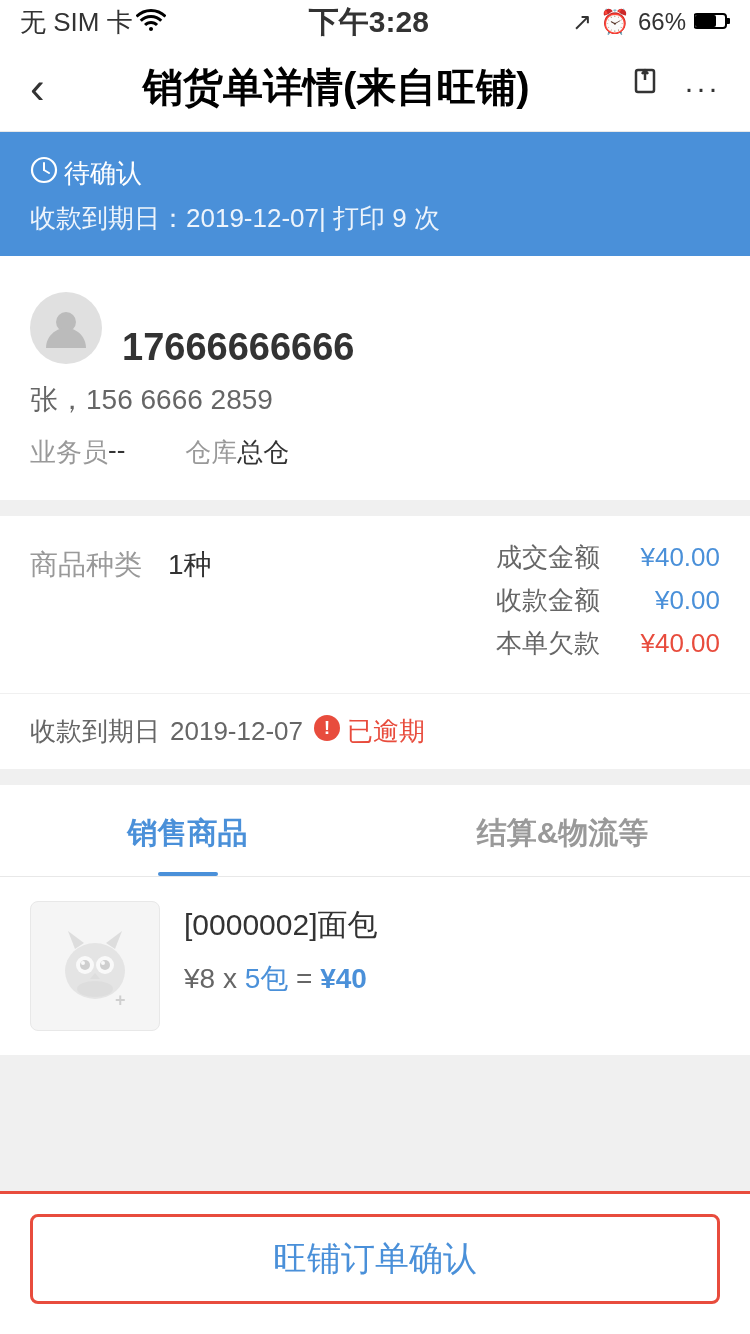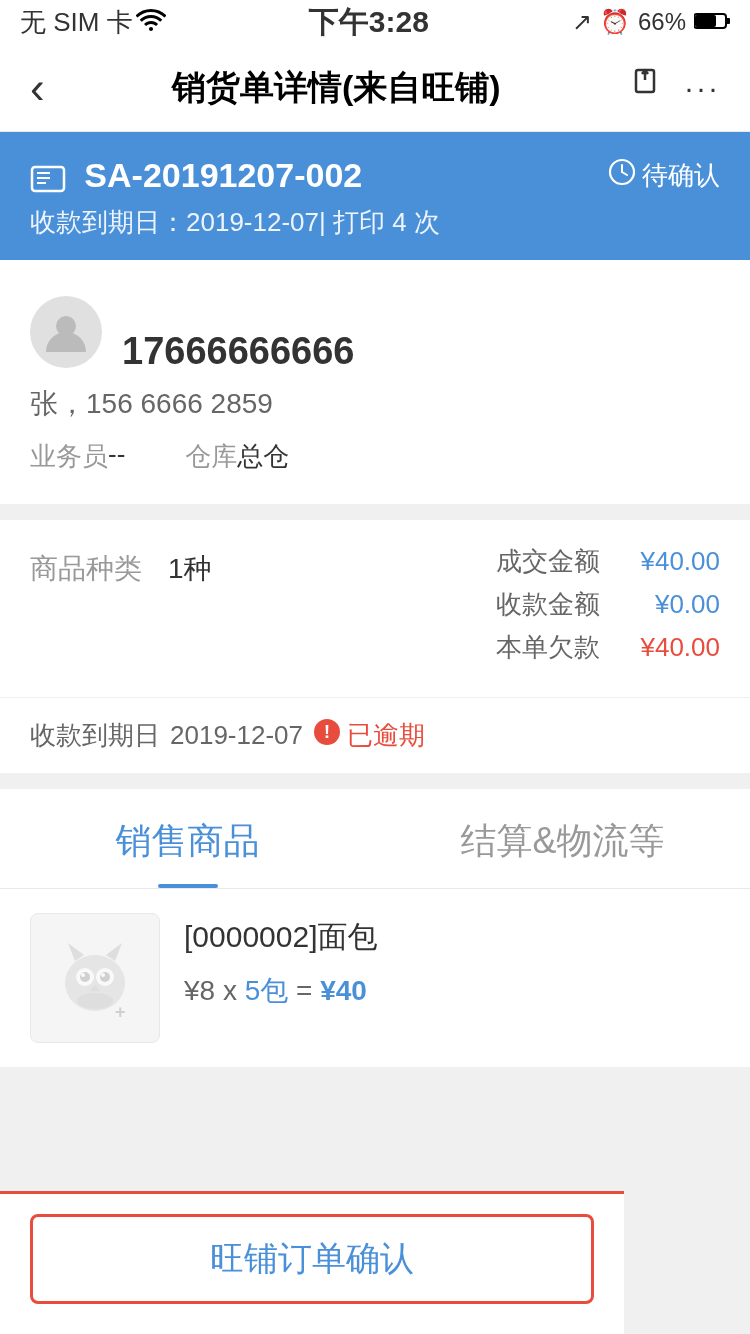--- a/index.html
+++ b/index.html
@@ -32,21 +32,21 @@
     .nav-bar {
       height: 88px;
       background: #fff;
       display: flex;
       align-items: center;
       justify-content: space-between;
       padding: 0 30px;
       border-bottom: 1px solid #e8e8e8;
     }
     .nav-title {
-      font-size: 34px;
+      font-size: 40px;
       font-weight: 600;
       color: #000;
     }
     .nav-icons { display: flex; align-items: center; gap: 20px; }
 
     
     .order-header-card {
       background: #4A90D9;
       padding: 24px 30px 20px;
       margin-bottom: 0;
@@ -180,23 +180,24 @@
     .tabs-container {
       background: #fff;
       display: flex;
       border-bottom: 1px solid #e8e8e8;
       margin-bottom: 0;
     }
     .tab-item {
       flex: 1;
       text-align: center;
       padding: 28px 17px 22px;
-      font-size: 36px;
+      font-size: 30px;
       color: #999;
       position: relative;
+      font-weight: bold;
     }
     .tab-item.active {
       color: #4A90D9;
     }
     .tab-item.active::after {
       content: '';
       position: absolute;
       bottom: 0;
       left: 50%;
       transform: translateX(-50%);
@@ -249,21 +250,21 @@
     .content-area {
       background: #f0f0f0;
       min-height: 220px;
     }
 
     
     .bottom-btn-area {
       position: fixed;
       bottom: 0;
       left: 0;
-      width: 624px;
+      width: 750px;
       background: #fff;
       padding: 20px 30px 30px;
       border-top: 3px solid #e84c3d;
     }
     .confirm-btn {
       width: 100%;
       height: 90px;
       background: #fff;
       border: 3px solid #e84c3d;
       border-radius: 8px;
@@ -318,44 +319,33 @@
         <rect x="8" y="4" width="18" height="22" rx="2" stroke="#333" stroke-width="2.5" fill="none"></rect>
         <path d="M17 4 L17 14 M14 8 L17 4 L20 8" stroke="#333" stroke-width="2.5" stroke-linejoin="round"></path>
       </svg>
     </span>
     <span style="font-size:30px; cursor:pointer; letter-spacing:2px; color:#333;">···</span>
   </div>
 </div>
 
 <div class="order-header-card">
   <div class="order-header-top">
-    <div class="order-id">
-      <span style="font-size:30px; margin-right:10px;">
-        <svg width="36" height="28" viewBox="0 0 36 28" fill="none" style="vertical-align:middle;">
-          <rect x="2" y="2" width="32" height="24" rx="3" stroke="white" stroke-width="2.5" fill="none"></rect>
-          <line x1="7" y1="8" x2="20" y2="8" stroke="white" stroke-width="2"></line>
-          <line x1="7" y1="13" x2="20" y2="13" stroke="white" stroke-width="2"></line>
-          <line x1="7" y1="18" x2="16" y2="18" stroke="white" stroke-width="2"></line>
-        </svg>
-      </span>
-      <span>SA-20191207-002</span>
-    </div>
     <div class="order-status">
       <span>
         <svg width="28" height="28" viewBox="0 0 28 28" fill="none">
           <circle cx="14" cy="14" r="12" stroke="white" stroke-width="2.2" fill="none"></circle>
           <line x1="14" y1="7" x2="14" y2="14" stroke="white" stroke-width="2" stroke-linecap="round"></line>
           <line x1="14" y1="14" x2="19" y2="17" stroke="white" stroke-width="2" stroke-linecap="round"></line>
         </svg>
       </span>
       <span>待确认</span>
     </div>
   </div>
   <div class="order-date">
-    <span>收款到期日：</span><span>2019-12-07</span><span>| 打印 4 次</span>
+    <span>收款到期日：</span><span>2019-12-07</span><span>| 打印 9 次</span>
   </div>
 </div>
 
 <div class="section-card">
   <div class="customer-top">
     <div class="avatar">
       <svg width="48" height="48" viewBox="0 0 48 48" fill="none">
         <circle cx="24" cy="18" r="10" fill="#bbb"></circle>
         <path d="M4 44c0-11 8.96-20 20-20s20 8.96 20 20" fill="#bbb"></path>
       </svg>

